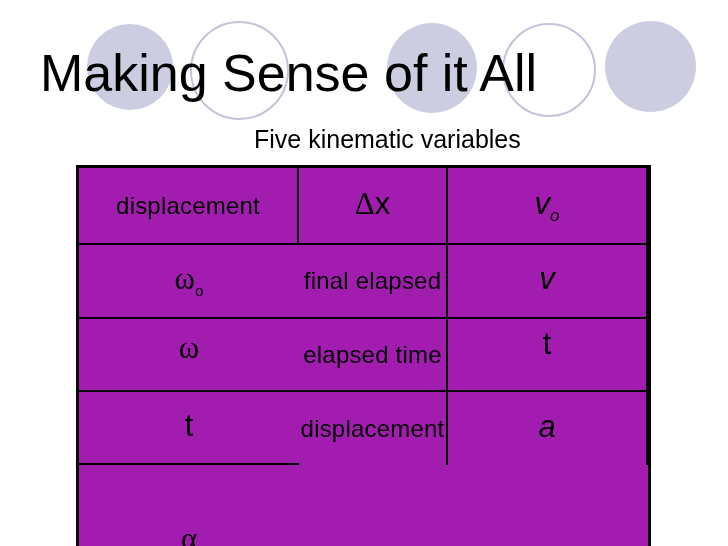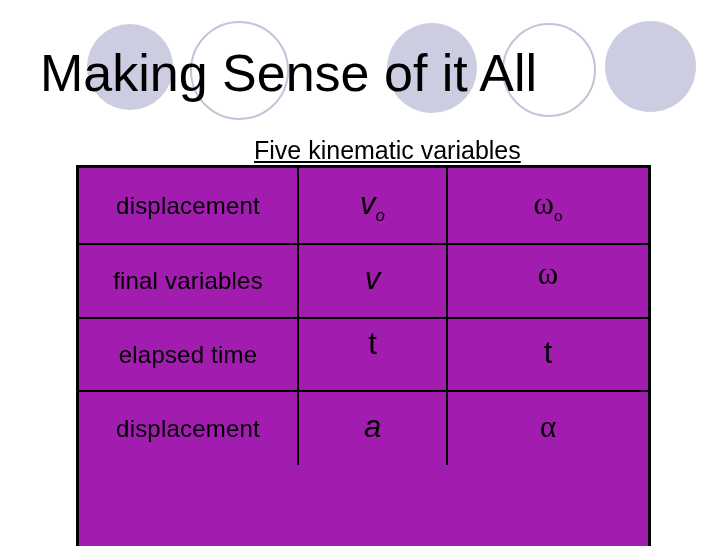--- a/index.html
+++ b/index.html
@@ -42,27 +42,26 @@
     font-size: 52px;
     font-weight: normal;
     line-height: 1.15;
     color: #000000;
     z-index: 2;
     white-space: nowrap;
   }
   .subtitle {
     position: absolute;
     left: 254px;
-    top: 135px;
+    top: 124px;
     font-size: 25px;
     line-height: 1.2;
     color: #000000;
     z-index: 2;
     white-space: nowrap;
-    text-decoration: underline;
   }
 
   
   .ktable {
     position: absolute;
     left: 76px;
     top: 165px;
     width: 575px;
     height: 455px;
     box-sizing: border-box;
@@ -112,29 +111,32 @@
   <div class="circle outlined c4"></div>
   <div class="circle filled c5"></div>
 
   <h1 class="title">Making Sense of it All</h1>
 
   <div class="subtitle">Five kinematic variables</div>
 
   <div class="ktable">
 
     <div class="cell label">displacement</div>
+    <div class="cell sym">
+      <span class="symwrap"><span class="grk">Δ</span><span class="lat">x</span><span class="sub lat"></span></span>
+    </div>
 
     <div class="cell sym">
       <span class="symwrap"><span class="grk"></span><span class="lat it">v</span><span class="sub lat it">o</span></span>
     </div>
     <div class="cell sym last-col">
       <span class="symwrap"><span class="grk">ω</span><span class="lat"></span><span class="sub grk">o</span></span>
     </div>
 
-    <div class="cell label">final variables</div>
+    <div class="cell label">final elapsed</div>
     <div class="cell sym">
       <span class="symwrap"><span class="grk"></span><span class="lat it">v</span><span class="sub lat"></span></span>
     </div>
     <div class="cell sym last-col up5">
       <span class="symwrap"><span class="grk">ω</span><span class="lat"></span><span class="sub grk"></span></span>
     </div>
 
     <div class="cell label">elapsed time</div>
     <div class="cell sym up8">
       <span class="symwrap"><span class="grk"></span><span class="lat">t</span><span class="sub lat"></span></span>

